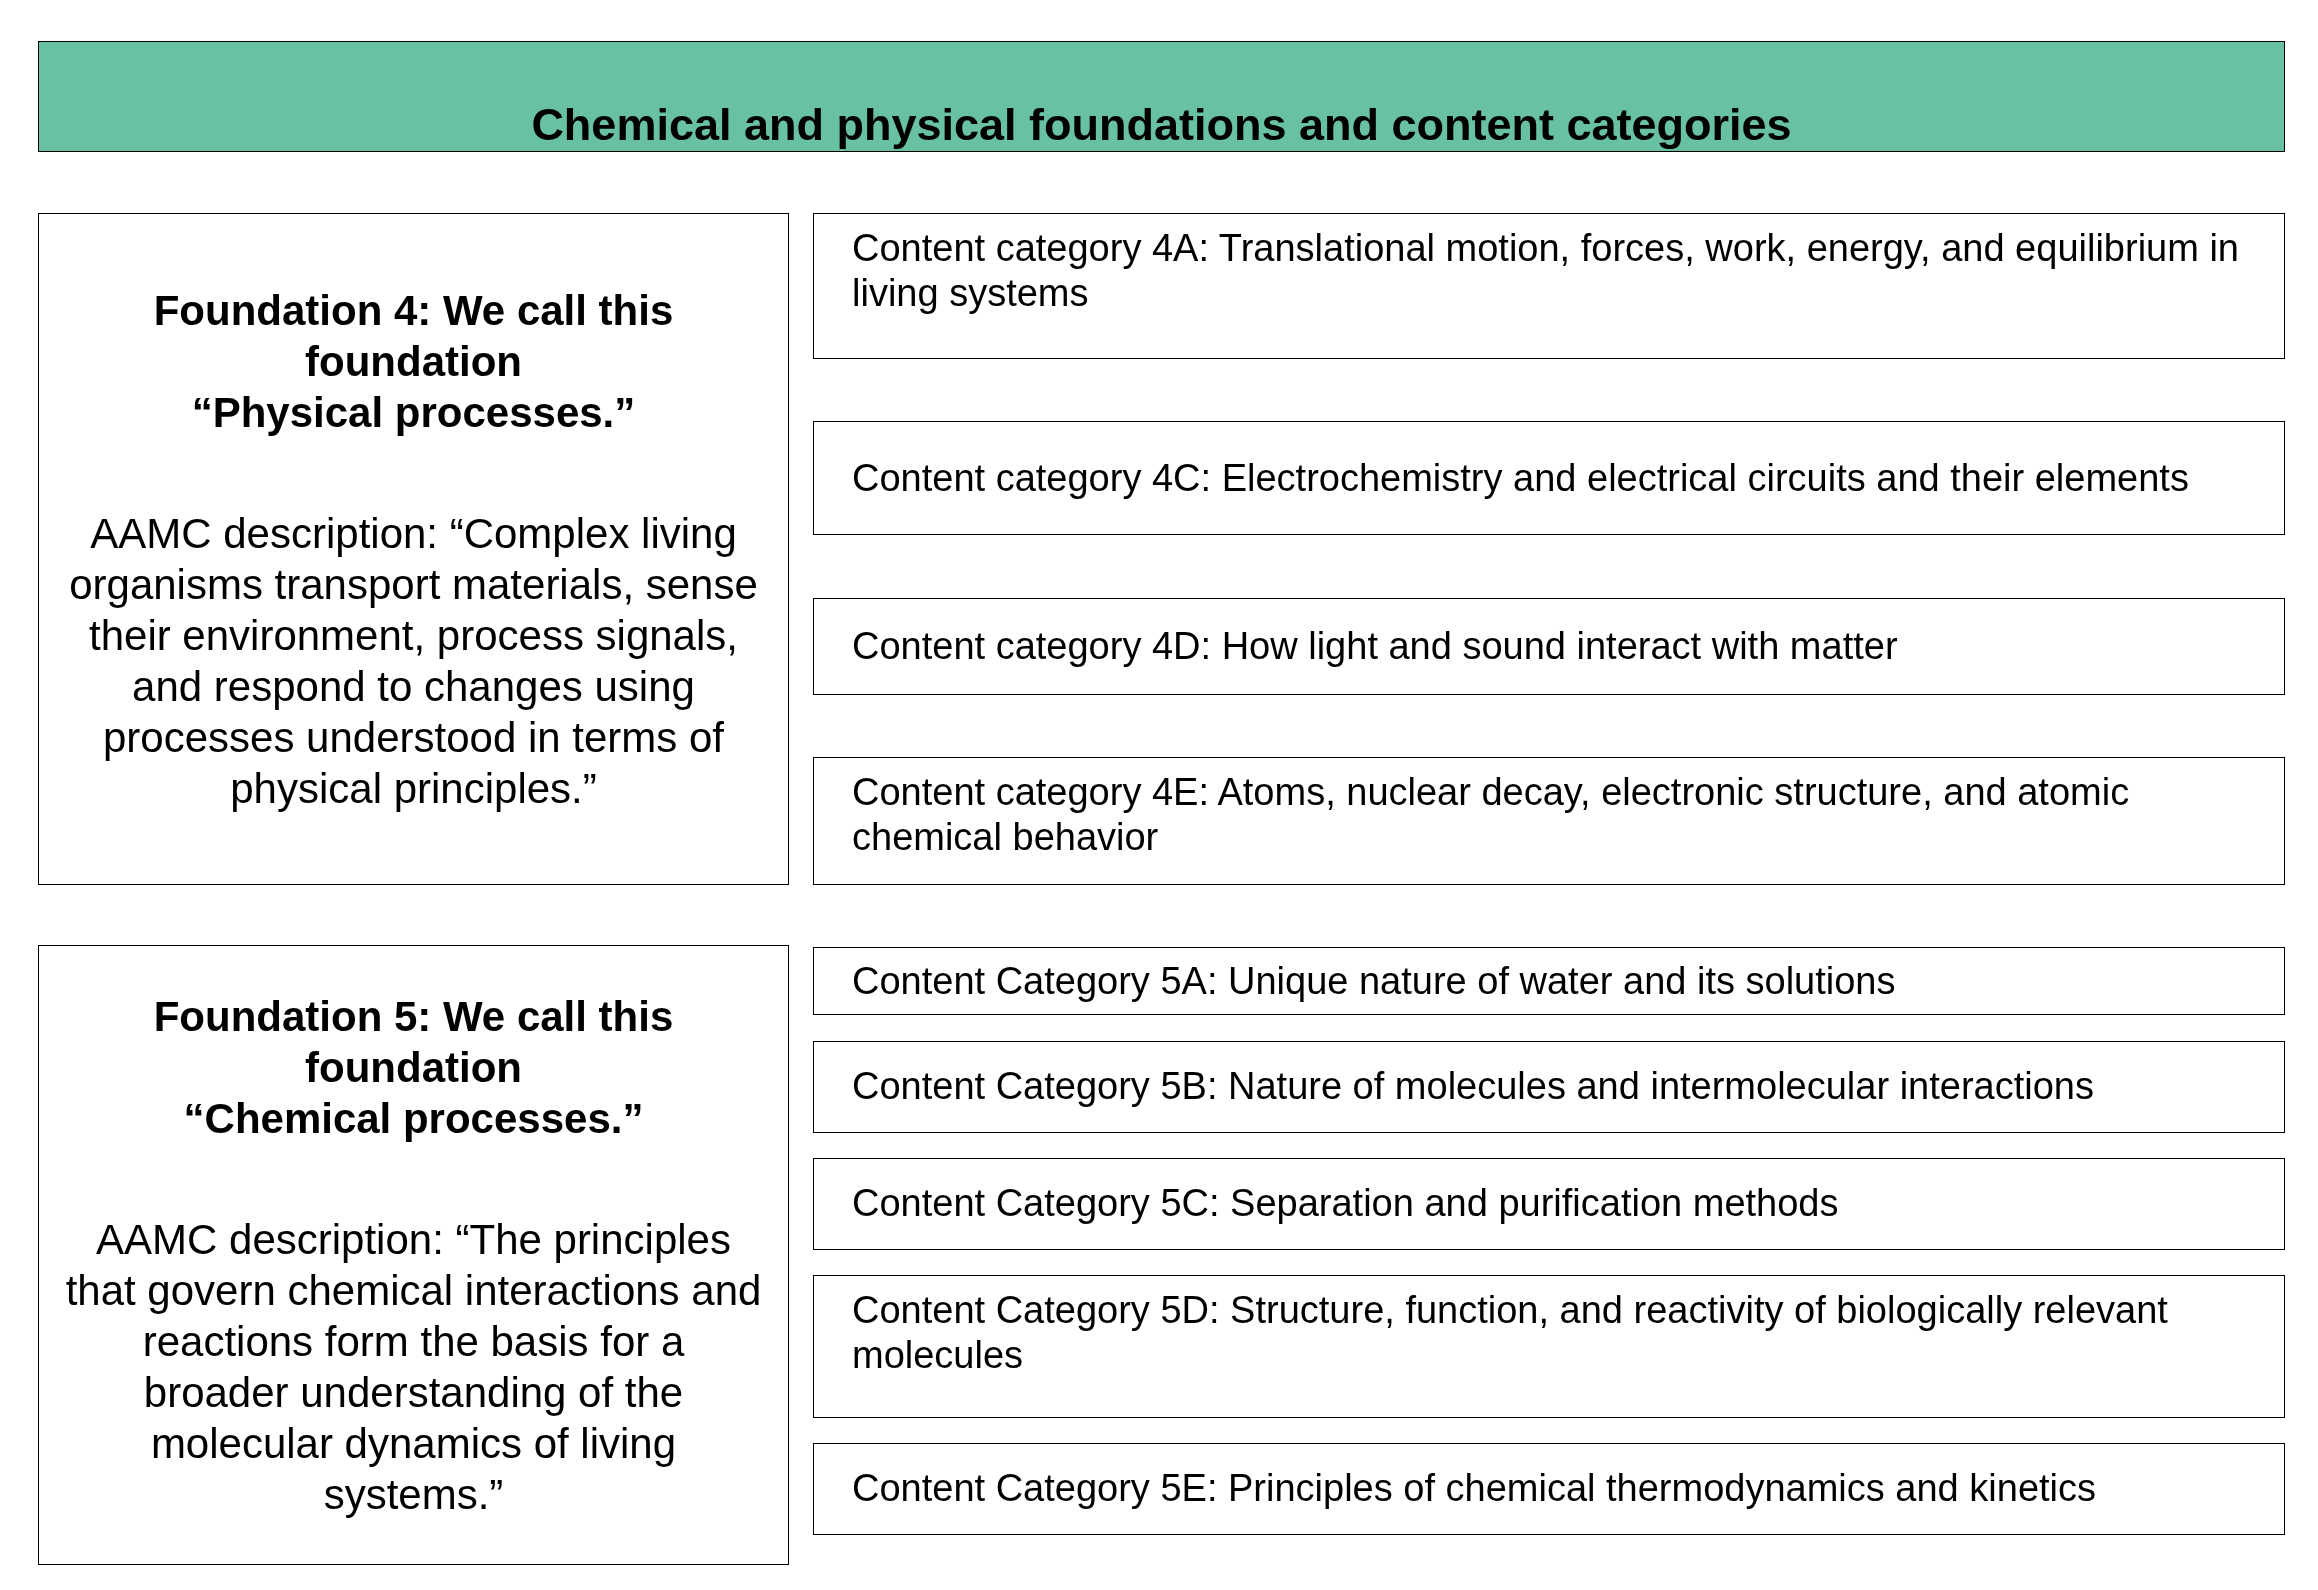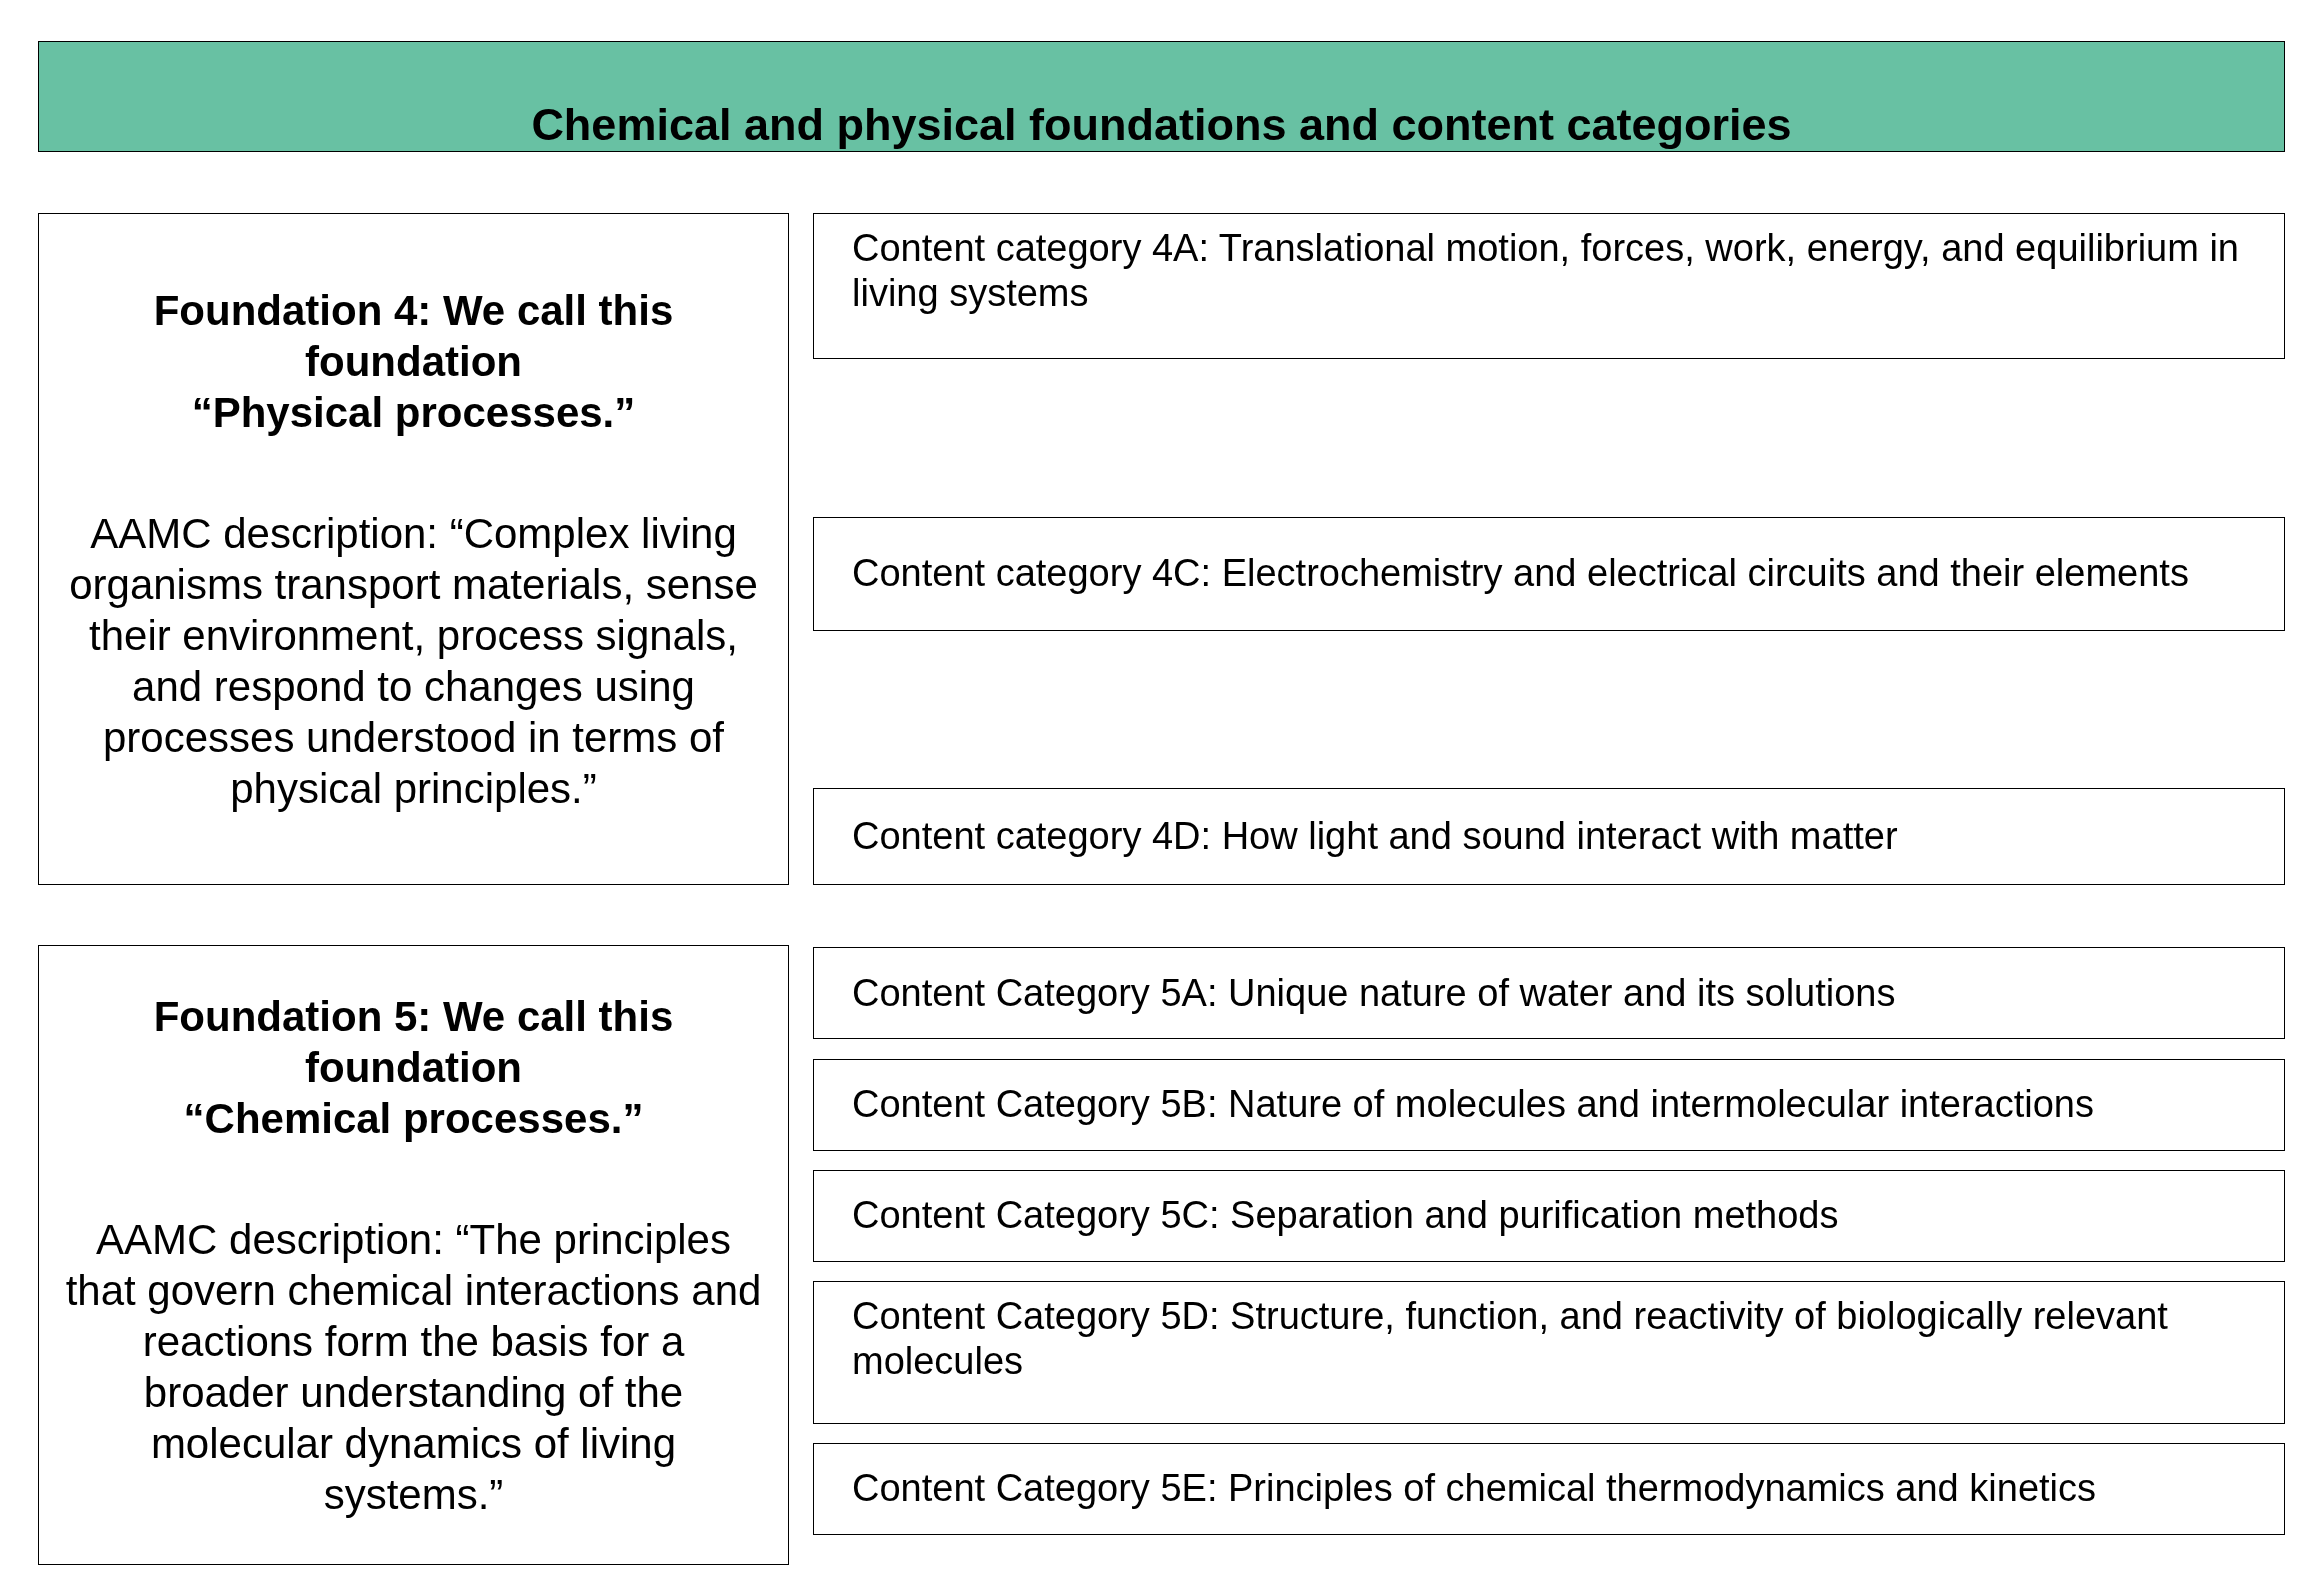--- a/index.html
+++ b/index.html
@@ -115,37 +115,39 @@
 their environment, process signals,
 and respond to changes using
 processes understood in terms of
 physical principles.”</div>
     </div>
     <div class="cat-col">
       <div class="cat-box two-line" style="height:146px">Content category 4A: Translational motion, forces, work, energy, and equilibrium in
 living systems</div>
       <div class="cat-box" style="height:114px">Content category 4C: Electrochemistry and electrical circuits and their elements</div>
       <div class="cat-box" style="height:97px">Content category 4D: How light and sound interact with matter</div>
+      <div class="cat-box two-line" style="height:128px">Content category 4E: Atoms, nuclear decay, electronic structure, and atomic
+chemical behavior</div>
     </div>
   </section>
 
   <section class="row row-2">
     <div class="foundation-box">
       <div class="foundation-heading">Foundation 5: We call this
 foundation
 “Chemical processes.”</div>
       <div class="foundation-desc">AAMC description: “The principles
 that govern chemical interactions and
 reactions form the basis for a
 broader understanding of the
 molecular dynamics of living
 systems.”</div>
     </div>
     <div class="cat-col">
-      <div class="cat-box" style="height:92px">Content Category 5A: Unique nature of water and its solutions</div>
+      <div class="cat-box" style="height:68px">Content Category 5A: Unique nature of water and its solutions</div>
       <div class="cat-box" style="height:92px">Content Category 5B: Nature of molecules and intermolecular interactions</div>
       <div class="cat-box" style="height:92px">Content Category 5C: Separation and purification methods</div>
       <div class="cat-box two-line" style="height:143px">Content Category 5D: Structure, function, and reactivity of biologically relevant
 molecules</div>
       <div class="cat-box" style="height:92px">Content Category 5E: Principles of chemical thermodynamics and kinetics</div>
     </div>
   </section>
 
 </div>
 

